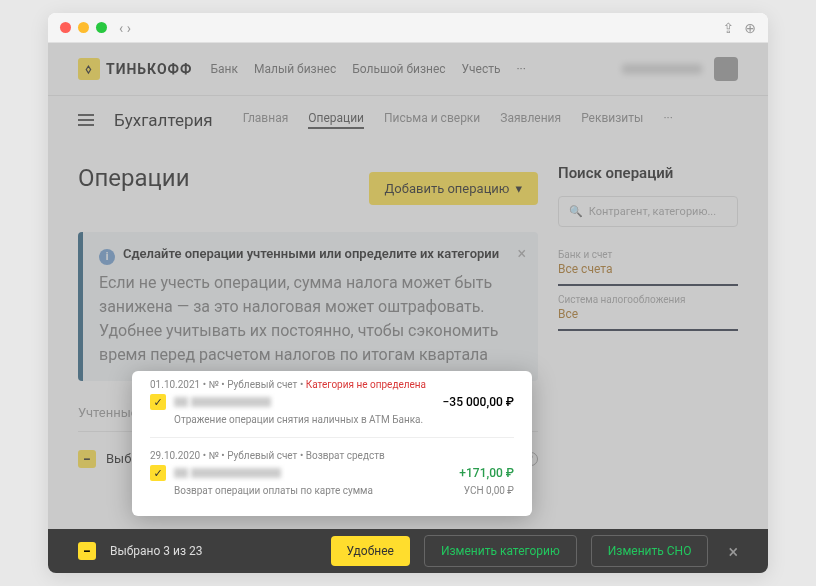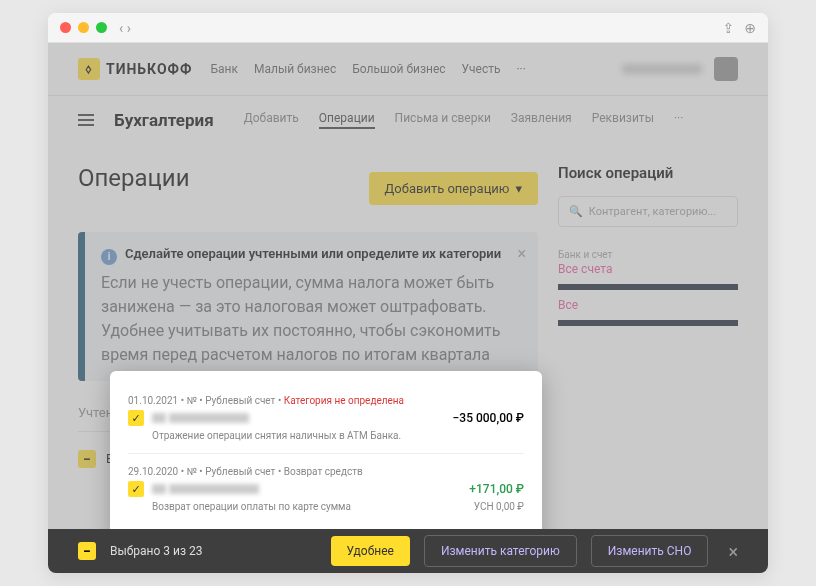--- a/index.html
+++ b/index.html
@@ -16,67 +16,67 @@
 .logo{display:flex;align-items:center;gap:6px;font-weight:700;font-size:14px;letter-spacing:1px}
 .logo-icon{width:22px;height:22px;background:#ffdd2d;border-radius:3px;display:flex;align-items:center;justify-content:center;font-size:13px}
 .hnav{display:flex;gap:16px;font-size:12px;color:#555}
 .hnav span{cursor:pointer}
 .hdr-right{margin-left:auto;display:flex;align-items:center;gap:12px}
 .blur{filter:blur(3px);background:#ccc;height:10px;width:80px;border-radius:2px}
 .sq{width:24px;height:24px;background:#888;border-radius:4px}
 .subheader{padding:14px 30px;display:flex;align-items:center;gap:20px}
 .burger{display:flex;flex-direction:column;gap:3px}
 .burger span{width:16px;height:2px;background:#333}
-.section-title{font-size:17px;font-weight:700}
+.section-title{font-size:17px;font-weight:400}
 .subnav{display:flex;gap:20px;font-size:12px;color:#777;margin-left:10px}
 .subnav span{cursor:pointer}
 .subnav .active{color:#333;border-bottom:2px solid #333;padding-bottom:2px}
 .content{padding:20px 30px;display:flex;gap:20px}
 .main{flex:1}
 .page-title{font-size:24px;font-weight:400;margin-bottom:20px}
 .title-row{display:flex;align-items:center;justify-content:space-between;margin-bottom:20px}
 .add-btn{background:#ffdd2d;padding:9px 16px;border-radius:4px;font-size:13px;cursor:pointer;display:flex;align-items:center;gap:6px}
-.info-box{background:#eef2f5;border-left:7px solid #0c4a6e;padding:14px 16px;border-radius:4px;margin-bottom:24px;position:relative}
+.info-box{background:#eef2f5;border-left:5px solid #0c4a6e;padding:14px 16px;border-radius:4px;margin-bottom:24px;position:relative}
 .info-box .i{display:inline-flex;width:16px;height:16px;background:#5a8fc9;color:#fff;border-radius:50%;align-items:center;justify-content:center;font-size:10px;font-weight:700;margin-right:8px;vertical-align:-2px}
 .info-title{font-weight:600;font-size:13px;margin-bottom:6px}
 .info-text{font-size:16px;color:#666;line-height:1.5}
 .info-x{position:absolute;top:12px;right:12px;color:#999;font-size:16px;cursor:pointer}
 .tabs{display:flex;gap:24px;font-size:13px;color:#888;margin-bottom:18px;border-bottom:1px solid #e5e5e5}
 .tab{padding-bottom:10px;cursor:pointer}
 .tab.active{color:#333;border-bottom:2px solid #ffdd2d;margin-bottom:-1px}
 .badge{background:#ffdd2d;color:#333;border-radius:10px;padding:1px 7px;font-size:10px;margin-left:4px}
 .sel-row{display:flex;align-items:center;gap:10px;font-size:13px;margin-bottom:16px}
 .minus{width:18px;height:18px;background:#ffdd2d;border-radius:3px;display:flex;align-items:center;justify-content:center;font-weight:700;font-size:14px}
 .amounts{margin-left:auto;display:flex;gap:14px;font-size:12px}
 .amt-pos{color:#2a9d4e}.amt-neg{color:#333}
 .help{width:14px;height:14px;border:1px solid #999;border-radius:50%;display:inline-flex;align-items:center;justify-content:center;font-size:9px;color:#999}
 .side{width:180px}
 .side-title{font-size:15px;font-weight:600;margin-bottom:14px}
 .search-box{border:1px solid #ddd;border-radius:4px;padding:8px 10px;display:flex;align-items:center;gap:6px;font-size:11px;color:#999;margin-bottom:14px}
-.filter{border-bottom:6px solid #0f172a;padding:8px 0;font-size:10px}
+.filter{border-bottom:2px solid #0f172a;padding:8px 0;font-size:10px}
 .filter .lbl{color:#999;margin-bottom:2px}
-.filter .val{color:#ec4899;font-size:12px}
-.modal-area{position:absolute;left:62px;top:358px;width:432px;background:#fff;border-radius:6px;box-shadow:0 4px 24px rgba(0,0,0,0.25);z-index:10;padding:24px 18px}
+.filter .val{color:#a16207;font-size:12px}
+.modal-area{position:absolute;left:84px;top:358px;width:400px;background:#fff;border-radius:6px;box-shadow:0 4px 24px rgba(0,0,0,0.25);z-index:10;padding:8px 18px}
 .op{border-bottom:1px solid #eee;padding-bottom:12px;margin-bottom:12px}
 .op:last-child{border-bottom:none;margin-bottom:0}
 .op-meta{font-size:10px;color:#888;margin-bottom:4px}
 .op-meta .cat-red{color:#d93838}
 .op-row{display:flex;align-items:center;gap:8px}
 .chk{width:16px;height:16px;background:#ffdd2d;border-radius:2px;display:flex;align-items:center;justify-content:center;color:#333;font-size:11px;flex-shrink:0}
 .op-name{font-size:12px;color:#333}
 .op-name .blur2{display:inline-block;width:80px;height:10px;background:#ccc;filter:blur(2px);vertical-align:-1px}
 .op-amt{margin-left:auto;font-size:12px;font-weight:500}
 .op-desc{font-size:10px;color:#888;margin-top:4px;margin-left:24px}
 .op-sub{font-size:10px;color:#888;text-align:right}
 .bottom-bar{position:absolute;left:0;right:0;bottom:0;height:44px;background:#3e3e3e;display:flex;align-items:center;padding:0 30px;gap:14px;z-index:20}
 .bottom-bar .minus{background:#ffdd2d}
 .bb-text{color:#ddd;font-size:12px}
 .bb-btn{padding:8px 16px;border-radius:4px;font-size:12px;cursor:pointer}
 .bb-primary{background:#ffdd2d;color:#333;margin-left:auto}
-.bb-sec{background:transparent;border:1px solid #666;color:#c4b5fd}
+.bb-sec{background:transparent;border:1px solid #666;color:#22c55e}
 .bb-x{color:#999;font-size:18px;cursor:pointer;margin-left:6px}
 </style>
 </head>
 <body>
 
 <div class="window">
  <div class="titlebar">
   <div class="dots">
    <div class="dot dot-r"></div>
    <div class="dot dot-y"></div>
@@ -110,21 +110,21 @@
  </div>
 
  <div class="subheader">
   <div class="burger">
         <span></span>
         <span></span>
         <span></span>
       </div>
   <div class="section-title">Бухгалтерия</div>
   <div class="subnav">
-   <span>Добавить</span>
+   <span>Главная</span>
    <span class="active">Операции</span>
    <span>Письма и сверки</span>
    <span>Заявления</span>
    <span>Реквизиты</span>
    <span>···</span>
   </div>
  </div>
 
  <div class="content">
   <div class="main">
@@ -159,20 +159,21 @@
    <div class="side-title">Поиск операций</div>
    <div class="search-box">
     <span>🔍</span>
     <span>Контрагент, категорию...</span>
    </div>
    <div class="filter">
           <div class="lbl">Банк и счет</div>
           <div class="val">Все счета</div>
         </div>
    <div class="filter">
+          <div class="lbl">Система налогообложения</div>
           <div class="val">Все</div>
         </div>
   </div>
  </div>
 
  <div class="modal-area">
   <div class="op">
    <div class="op-meta"><span>01.10.2021</span> • <span>№</span> <span class="blur2" style="width:30px"></span> • <span>Рублевый счет</span> • <span class="cat-red">Категория не определена</span></div>
    <div class="op-row">
     <div class="chk">✓</div>

